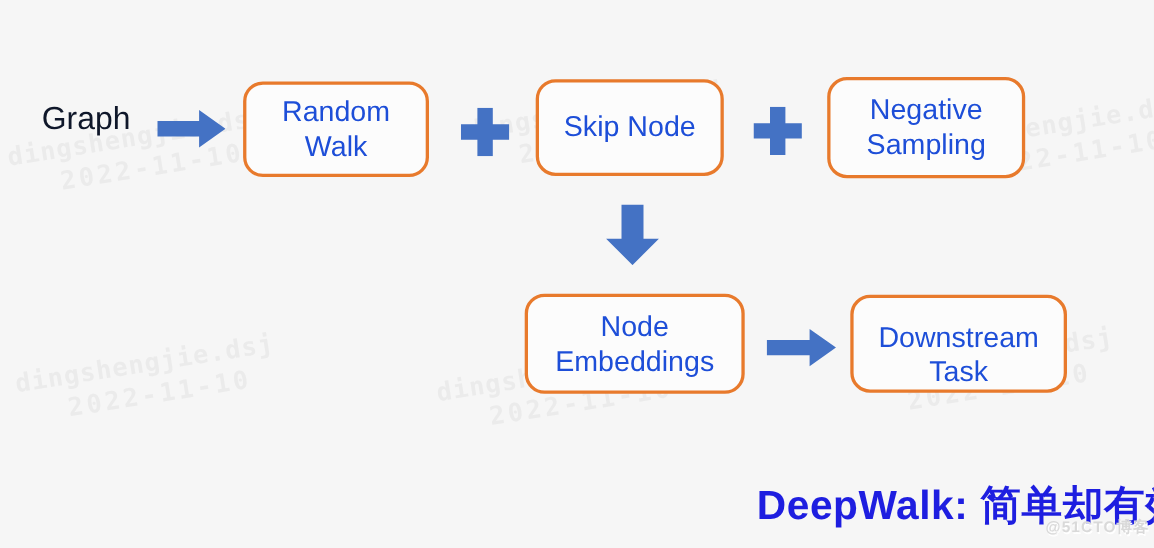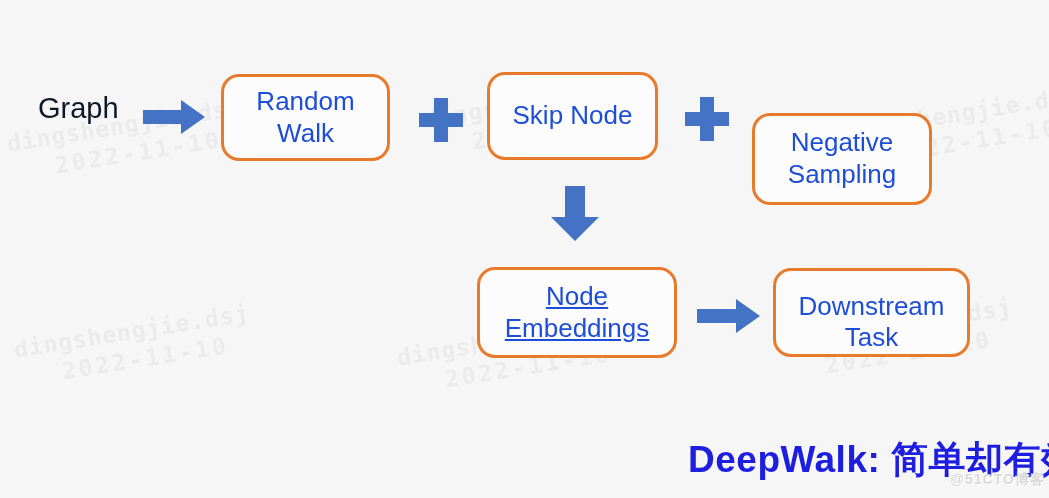--- a/index.html
+++ b/index.html
@@ -43,21 +43,21 @@
     text-align: center;
     color: #1d4ed8;
     font-size: 26px;
     line-height: 1.22;
     z-index: 3;
   }
   .node .node-label { display: block; padding: 0 8px; }
 
   #node-random-walk      { left: 221px; top:  74px; width: 169px; height: 87px; }
   #node-skip-gram        { left: 487px; top:  72px; width: 171px; height: 88px; }
-  #node-negative-sampling{ left: 752px; top:  70px; width: 180px; height: 92px; margin-top: 43px; }
+  #node-negative-sampling{ left: 752px; top:  70px; width: 180px; height: 92px; }
   #node-node-embeddings  { left: 477px; top: 267px; width: 200px; height: 91px; }
   #node-downstream-task  { left: 773px; top: 268px; width: 197px; height: 89px; align-items: flex-end; }
 
   
   .graph-label {
     position: absolute;
     left: 38px; top: 92px;
     font-size: 29px;
     color: #0f172a;
     z-index: 3;
@@ -164,21 +164,21 @@
 
   <div class="node" id="node-skip-gram">
     <span class="node-label">Skip Node</span>
   </div>
 
   <div class="node" id="node-negative-sampling">
     <span class="node-label" style="max-width:140px;">Negative Sampling</span>
   </div>
 
   <div class="node" id="node-node-embeddings">
-    <span class="node-label" style="max-width:170px;text-decoration:underline;">Node Embeddings</span>
+    <span class="node-label" style="max-width:170px;">Node Embeddings</span>
   </div>
 
   <div class="node" id="node-downstream-task">
     <span class="node-label" style="max-width:170px;">Downstream Task</span>
   </div>
 
   <div class="caption">DeepWalk: 简单却有效</div>
 
   <div class="badge">@51CTO博客</div>
 

